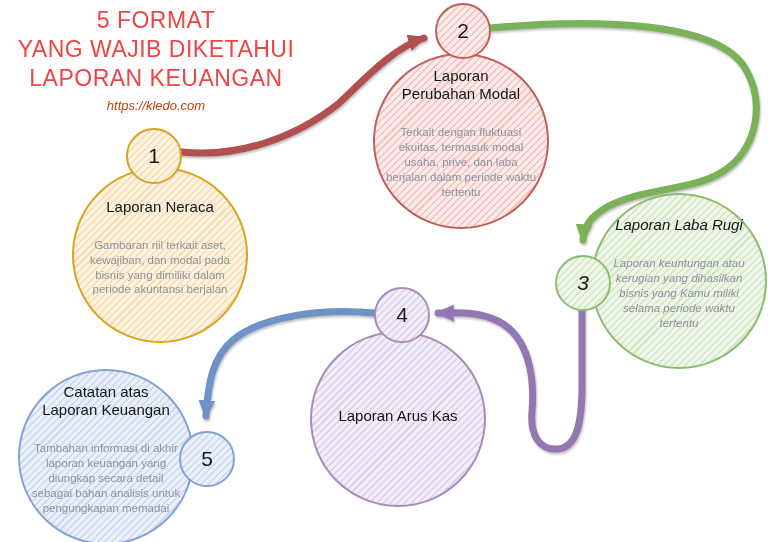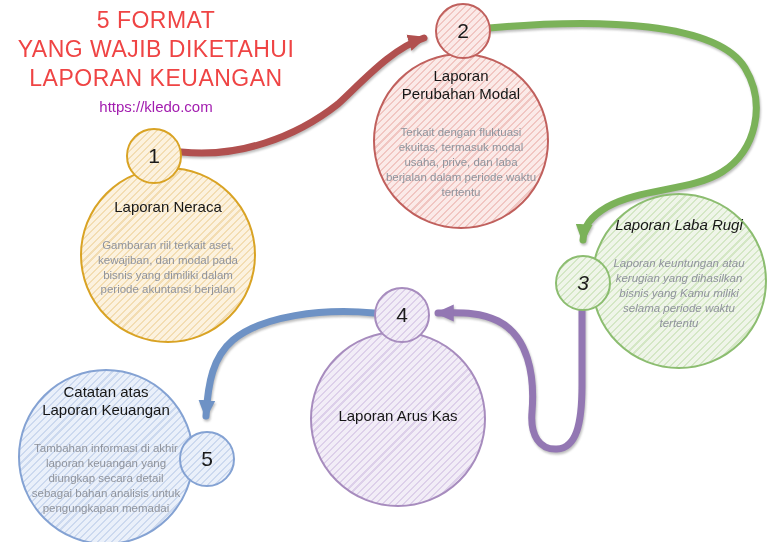--- a/index.html
+++ b/index.html
@@ -3,21 +3,21 @@
 <meta charset="utf-8">
 <style>
   html,body{margin:0;padding:0;background:#fff;}
   .canvas{
     position:relative;width:768px;height:542px;background:#ffffff;
     overflow:hidden;font-family:"Liberation Sans",sans-serif;
   }
   
   .title-block{position:absolute;left:6px;top:6px;width:300px;text-align:center;z-index:4;}
   .title-line{font-size:23px;line-height:29px;color:#ef4444;letter-spacing:.5px;}
-  .url{margin-top:5px;font-size:15px;color:#a21caf;}
+  .url{margin-top:5px;font-size:13px;color:#c2410c;font-style:italic;}
   
   .arrows{position:absolute;left:0;top:0;z-index:1;}
   .arrows path.shaft{fill:none;stroke-width:7;stroke-linecap:round;
     filter:drop-shadow(1px 2px 0.8px rgba(110,110,110,.45));}
   
   .badge{
     position:absolute;width:52px;height:52px;border-radius:50%;
     display:flex;align-items:center;justify-content:center;
     font-size:21px;color:#1a1a1a;z-index:3;border:2px solid;
   }
@@ -33,21 +33,21 @@
     background:repeating-linear-gradient(135deg,#f3ddb2 0 1.5px,#fcf2df 1.5px 5px);}
   .n2 .badge,.n2 .bubble{border-color:#c0605d;
     background:repeating-linear-gradient(135deg,#f1c6c2 0 1.5px,#fbeae8 1.5px 5px);}
   .n3 .badge,.n3 .bubble{border-color:#8cbd70;
     background:repeating-linear-gradient(135deg,#d4e7c5 0 1.5px,#eff5e9 1.5px 5px);font-style:italic;}
   .n4 .badge,.n4 .bubble{border-color:#a78cbe;
     background:repeating-linear-gradient(135deg,#ddd0ea 0 1.5px,#f2edf7 1.5px 5px);}
   .n5 .badge,.n5 .bubble{border-color:#84a2d3;
     background:repeating-linear-gradient(135deg,#ccd9ef 0 1.5px,#eaf0fa 1.5px 5px);}
   
-  .n1 .badge{left:126px;top:128px;}  .n1 .bubble{left:80px; top:167px;}
+  .n1 .badge{left:126px;top:128px;}  .n1 .bubble{left:72px; top:167px;}
   .n2 .badge{left:435px;top:3px;}    .n2 .bubble{left:373px;top:53px;}
   .n3 .badge{left:555px;top:255px;}  .n3 .bubble{left:591px;top:193px;}
   .n4 .badge{left:374px;top:287px;}  .n4 .bubble{left:310px;top:331px;}
   .n5 .badge{left:179px;top:431px;}  .n5 .bubble{left:18px; top:369px;}
   
   .n2 .bubble-title{max-width:120px;}
   .n5 .bubble-title{max-width:140px;}
 </style>
 </head>
 <body>

